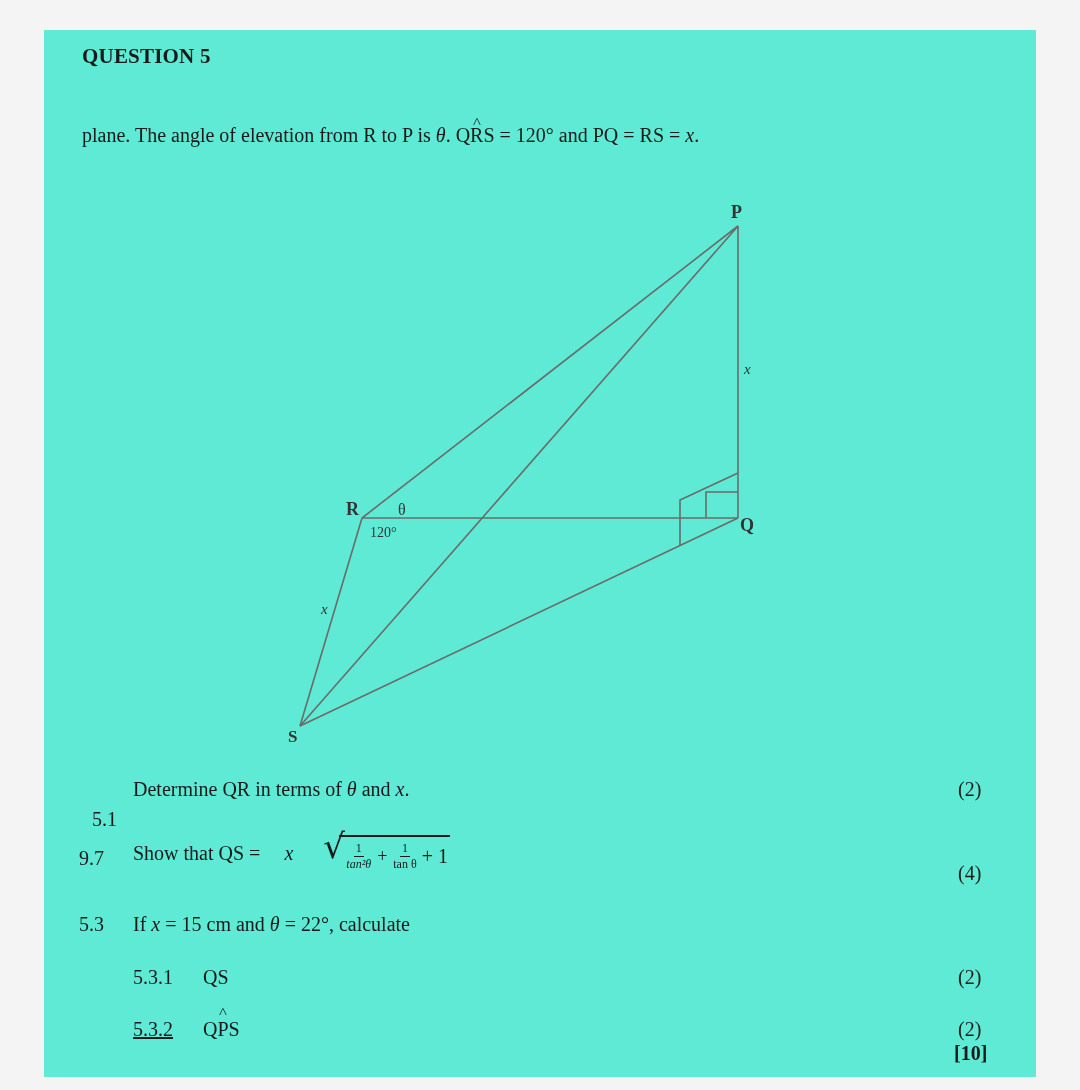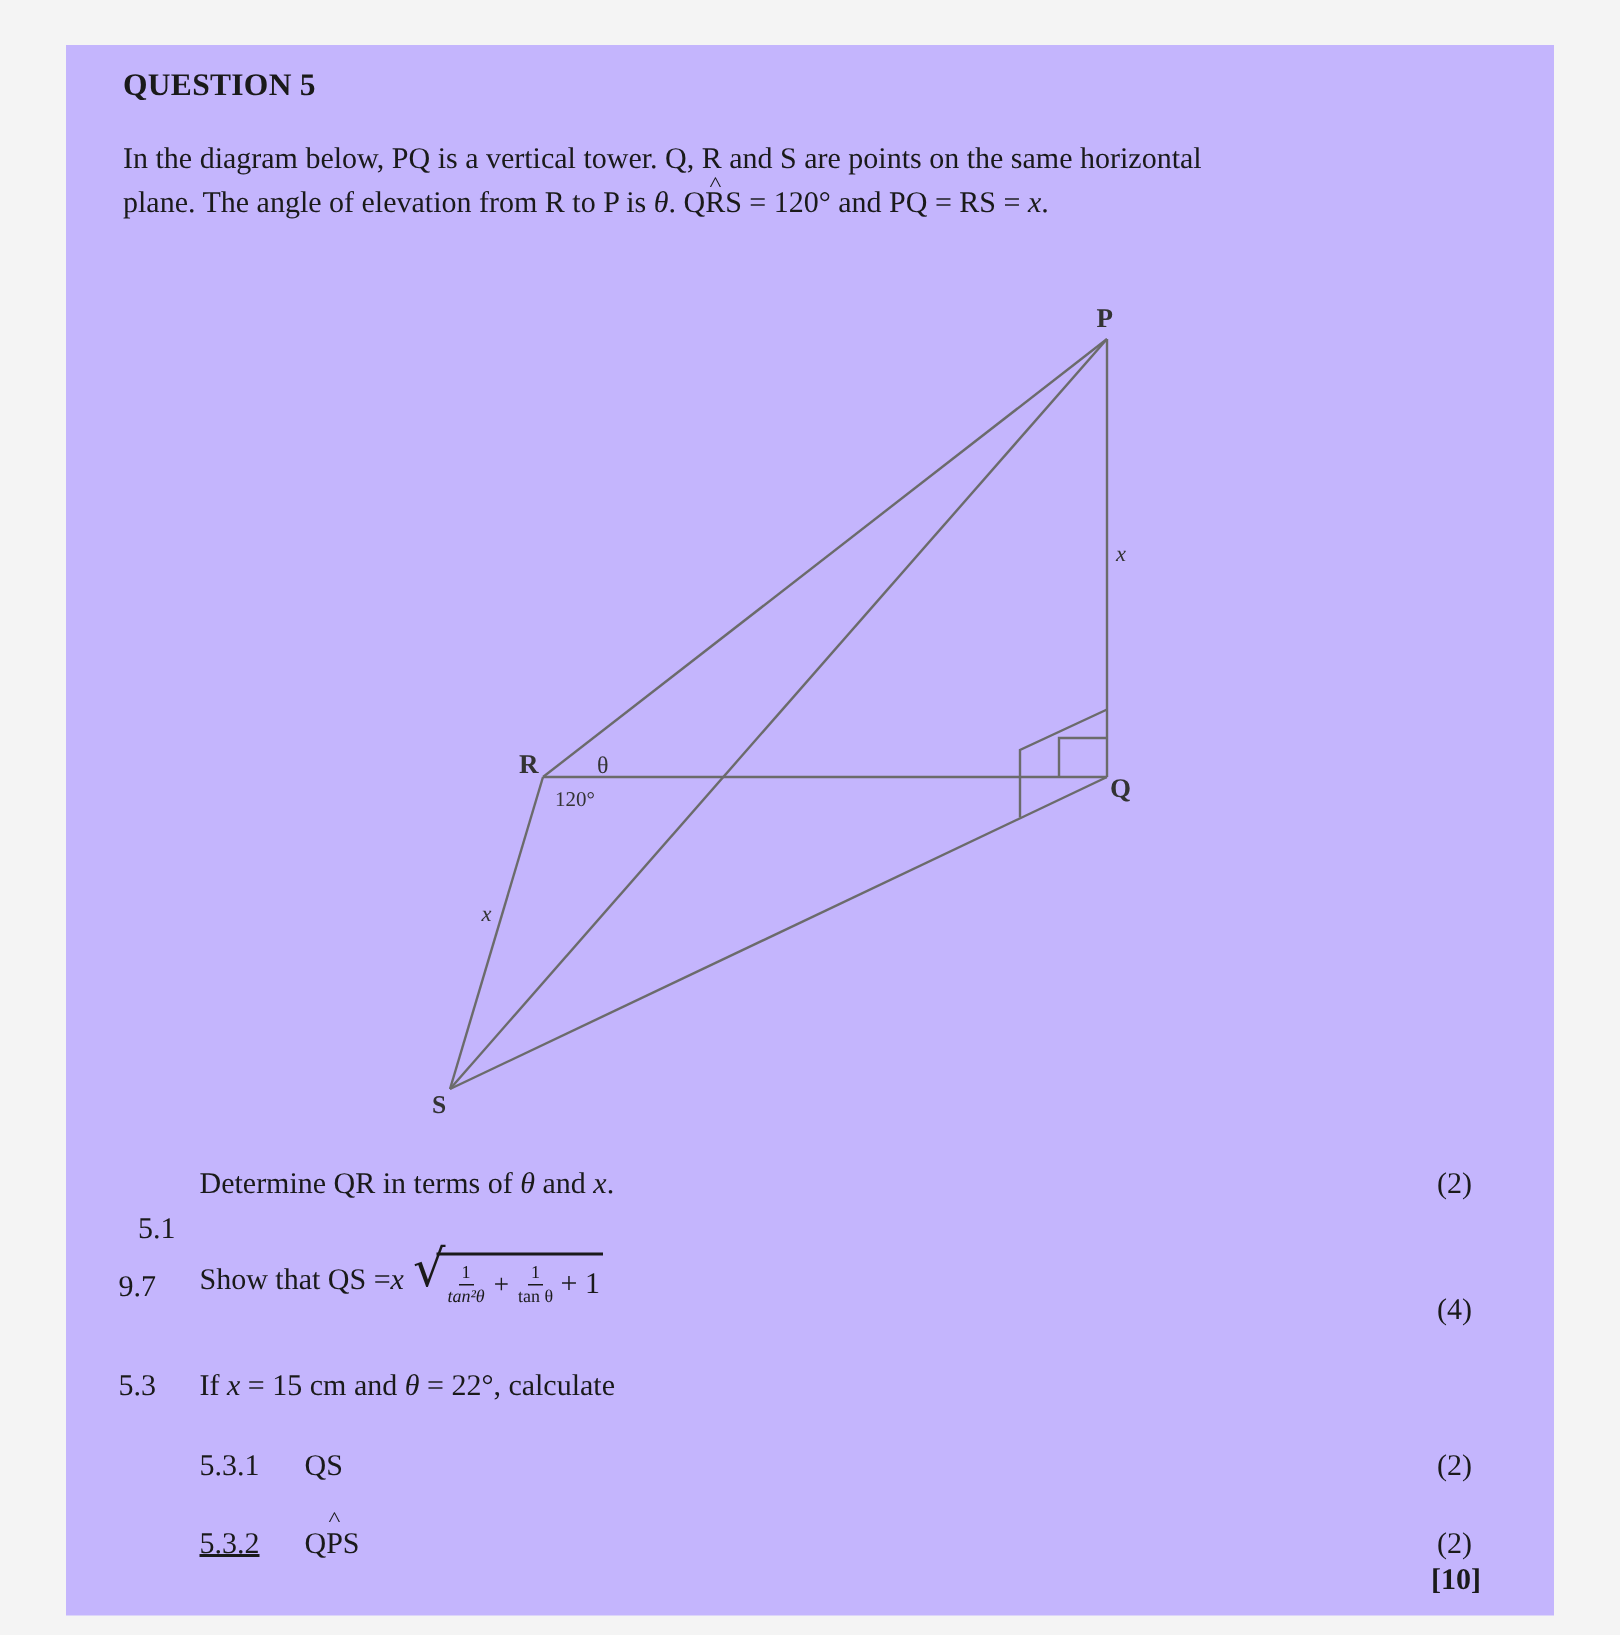--- a/index.html
+++ b/index.html
@@ -8,21 +8,21 @@
     background: #f4f4f4;
     position: relative;
     overflow: hidden;
     font-family: "Liberation Serif", "DejaVu Serif", serif;
     color: #1a1a1a;
   }
   .page {
     position: absolute;
     left: 44px; top: 30px;
     width: 992px; height: 1047px;
-    background: #c4b5fd;
+    background: #5eead4;
   }
   .abs { position: absolute; white-space: nowrap; }
   .title {
     left: 38px; top: 14px;
     font-size: 21px; font-weight: bold; letter-spacing: 0.2px;
   }
   .intro {
     left: 38px; top: 62px;
     font-size: 20px; line-height: 29px;
     white-space: normal; width: 860px;
@@ -35,21 +35,21 @@
     font-size: 14px;
   }
   i.m { font-style: italic; }
   .diagram { position: absolute; left: 0; top: 0; }
   .q-num { font-size: 20px; }
   .q-text { font-size: 20px; }
   .marks { font-size: 20px; text-align: right; }
   .total { font-weight: bold; }
   .formula {
     display: inline-flex; align-items: center;
-    font-size: 20px; vertical-align: middle;
+    font-size: 20px; vertical-align: middle; gap: 24px;
   }
   .sqrt {
     display: inline-flex; align-items: center;
     position: relative; padding-left: 16px; margin-left: 6px;
   }
   .sqrt-sign {
     position: absolute; left: 0; top: -6px;
     font-size: 34px; line-height: 1;
     font-family: "DejaVu Serif", serif;
   }
@@ -67,21 +67,21 @@
   .plus { margin: 0 3px; font-size: 18px; }
 </style>
 </head>
 <body>
 
 <div class="page">
 
   <div class="abs title">QUESTION 5</div>
 
   <div class="abs intro">
-    <span>In the diagram below, PQ is a vertical tower. Q, R and S are points on the same horizontal</span><br>
+    <br>
     <span>plane. The angle of elevation from R to P is </span><i class="m">θ</i><span>. Q</span><span class="hat">R</span><span>S = 120° and PQ = RS = </span><i class="m">x</i><span>.</span>
   </div>
 
   <svg class="diagram" width="992" height="1047" viewBox="44 30 992 1047" xmlns="http://www.w3.org/2000/svg">
     <g stroke="#6b6b6b" stroke-width="1.6" fill="none">
       <line x1="738" y1="226" x2="738" y2="518"></line>
       <line x1="362" y1="518" x2="738" y2="518"></line>
       <line x1="362" y1="518" x2="738" y2="226"></line>
       <line x1="362" y1="518" x2="300" y2="726"></line>
       <line x1="300" y1="726" x2="738" y2="226"></line>

